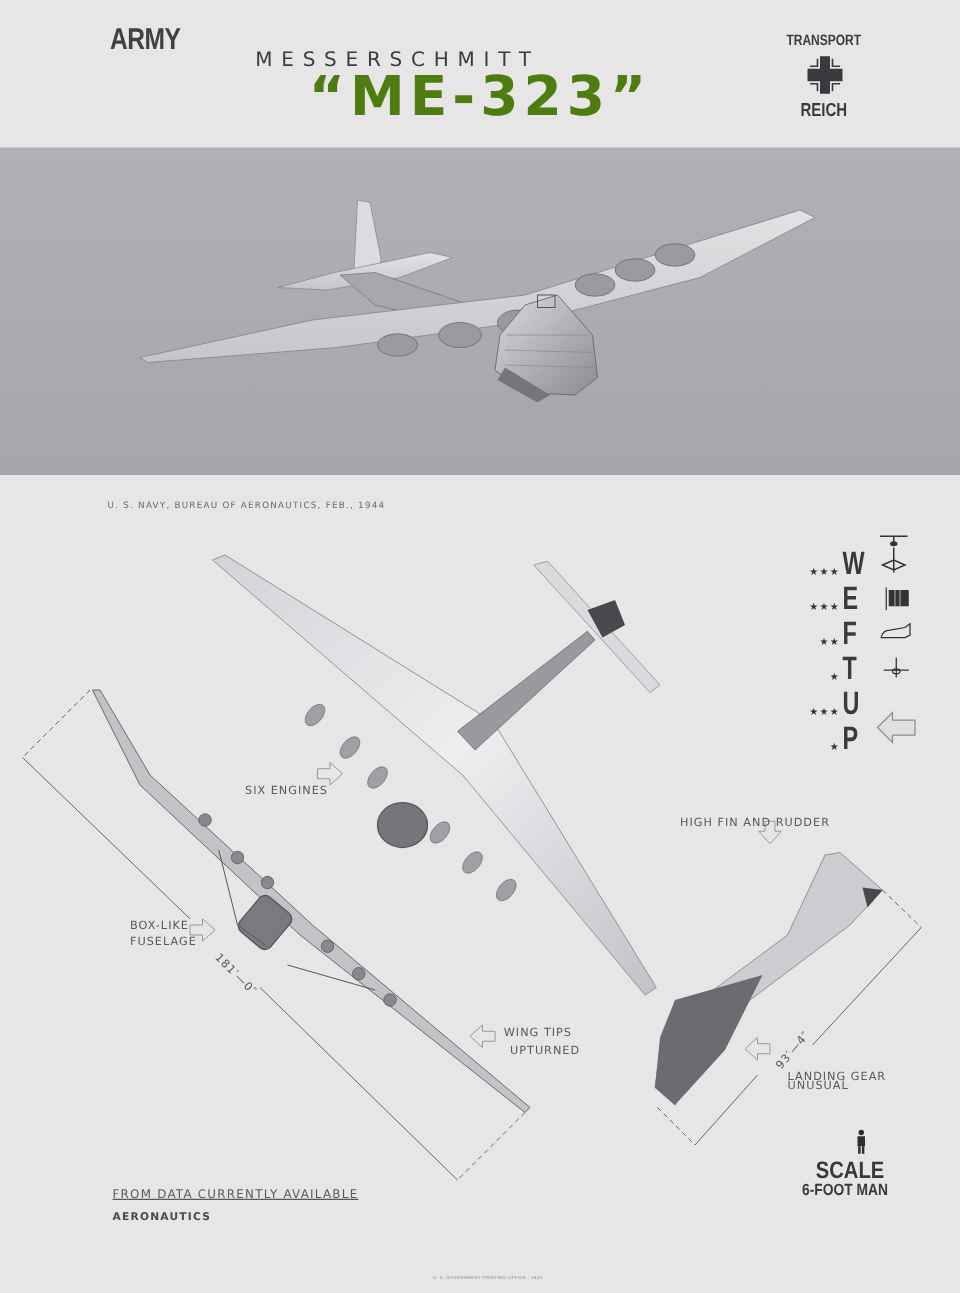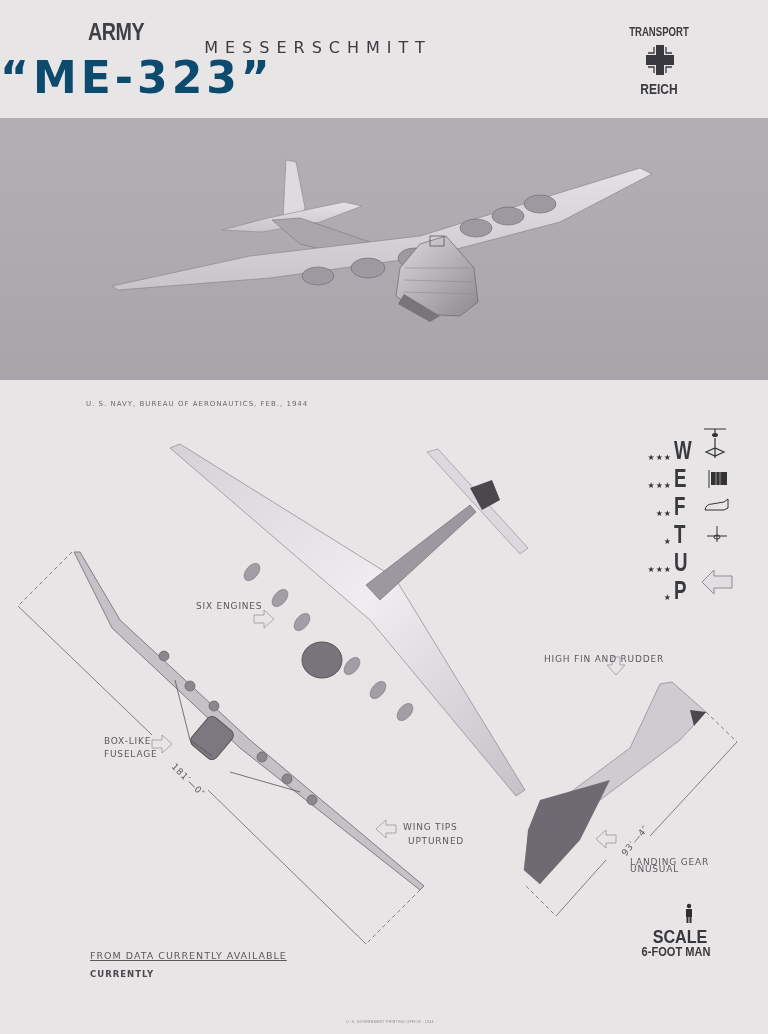--- a/index.html
+++ b/index.html
@@ -14,22 +14,22 @@
       left:88px; top:18px; font-size:24px; font-weight:bold;
       letter-spacing:-0.5px; transform:scaleX(0.82); transform-origin:left top;
       color:#403f44;
     }
     .maker {
       left:0; width:636px; top:38px; text-align:center;
       font-size:16px; letter-spacing:7px; color:#3c3b40;
       font-family:"DejaVu Sans", sans-serif;
     }
     .model {
-      left:0; width:768px; top:52px; 
-      font-size:44px; font-weight:bold; letter-spacing:4px; color:#0c4a6e;
+      left:0; width:768px; top:52px; text-align:center;
+      font-size:44px; font-weight:bold; letter-spacing:4px; color:#4d7c0f;
       font-family:"DejaVu Sans", sans-serif;
     }
     .nat-top {
       left:614px; width:90px; top:25px; text-align:center; font-size:12px; font-weight:bold;
       transform:scaleX(0.8); color:#3b3a3e;
     }
     .nat-bot {
       left:614px; width:90px; top:80px; text-align:center; font-size:15px; font-weight:bold;
       transform:scaleX(0.8); color:#3b3a3e;
     }
@@ -191,21 +191,21 @@
     <circle cx="689" cy="906" r="2.2"></circle>
     <rect x="686" y="909" width="6" height="8"></rect>
     <rect x="686.5" y="917" width="2" height="6"></rect>
     <rect x="689.5" y="917" width="2" height="6"></rect>
   </g>
 </svg>
 
 <div class="abs callout" style="left:178px;top:760px;transform:rotate(45deg);transform-origin:left top;">181′—0″</div>
 <div class="abs callout" style="left:618px;top:850px;transform:rotate(-50deg);transform-origin:left top;">93′—4″</div>
 
-<div class="abs callout" style="left:196px;top:599px;">SIX ENGINES</div>
+<div class="abs callout" style="left:196px;top:626px;">SIX ENGINES</div>
 <div class="abs callout" style="left:532px;top:652px;margin-left:12px;">HIGH FIN AND RUDDER</div>
 <div class="abs callout" style="left:104px;top:734px;">BOX-LIKE</div>
 <div class="abs callout" style="left:104px;top:747px;">FUSELAGE</div>
 <div class="abs callout" style="left:403px;top:820px;">WING TIPS</div>
 <div class="abs callout" style="left:408px;top:834px;text-align:right;">UPTURNED</div>
 <div class="abs callout" style="left:630px;top:862px;">UNUSUAL</div>
 <div class="abs callout" style="left:630px;top:855px;">LANDING GEAR</div>
 
 <div class="abs weftup">
   <div class="weft-row">
@@ -251,14 +251,14 @@
     <svg class="abs" style="left:80px;top:-8px" width="34" height="28" viewBox="0 0 34 28">
       <path d="M2 14 L14 2 V8 H32 V20 H14 V26 Z" fill="#e2dfe3" stroke="#8e8b91" stroke-width="1"></path>
     </svg>
   </div>
 </div>
 
 <div class="abs scale-lbl">SCALE</div>
 <div class="abs scale-sub">6-FOOT MAN</div>
 
 <div class="abs from-data">FROM DATA CURRENTLY AVAILABLE</div>
-<div class="abs restricted">CURRENTLY</div>
+<div class="abs restricted">AERONAUTICS</div>
 <div class="abs footer">U. S. GOVERNMENT PRINTING OFFICE : 1944</div>
 
 </body></html>

